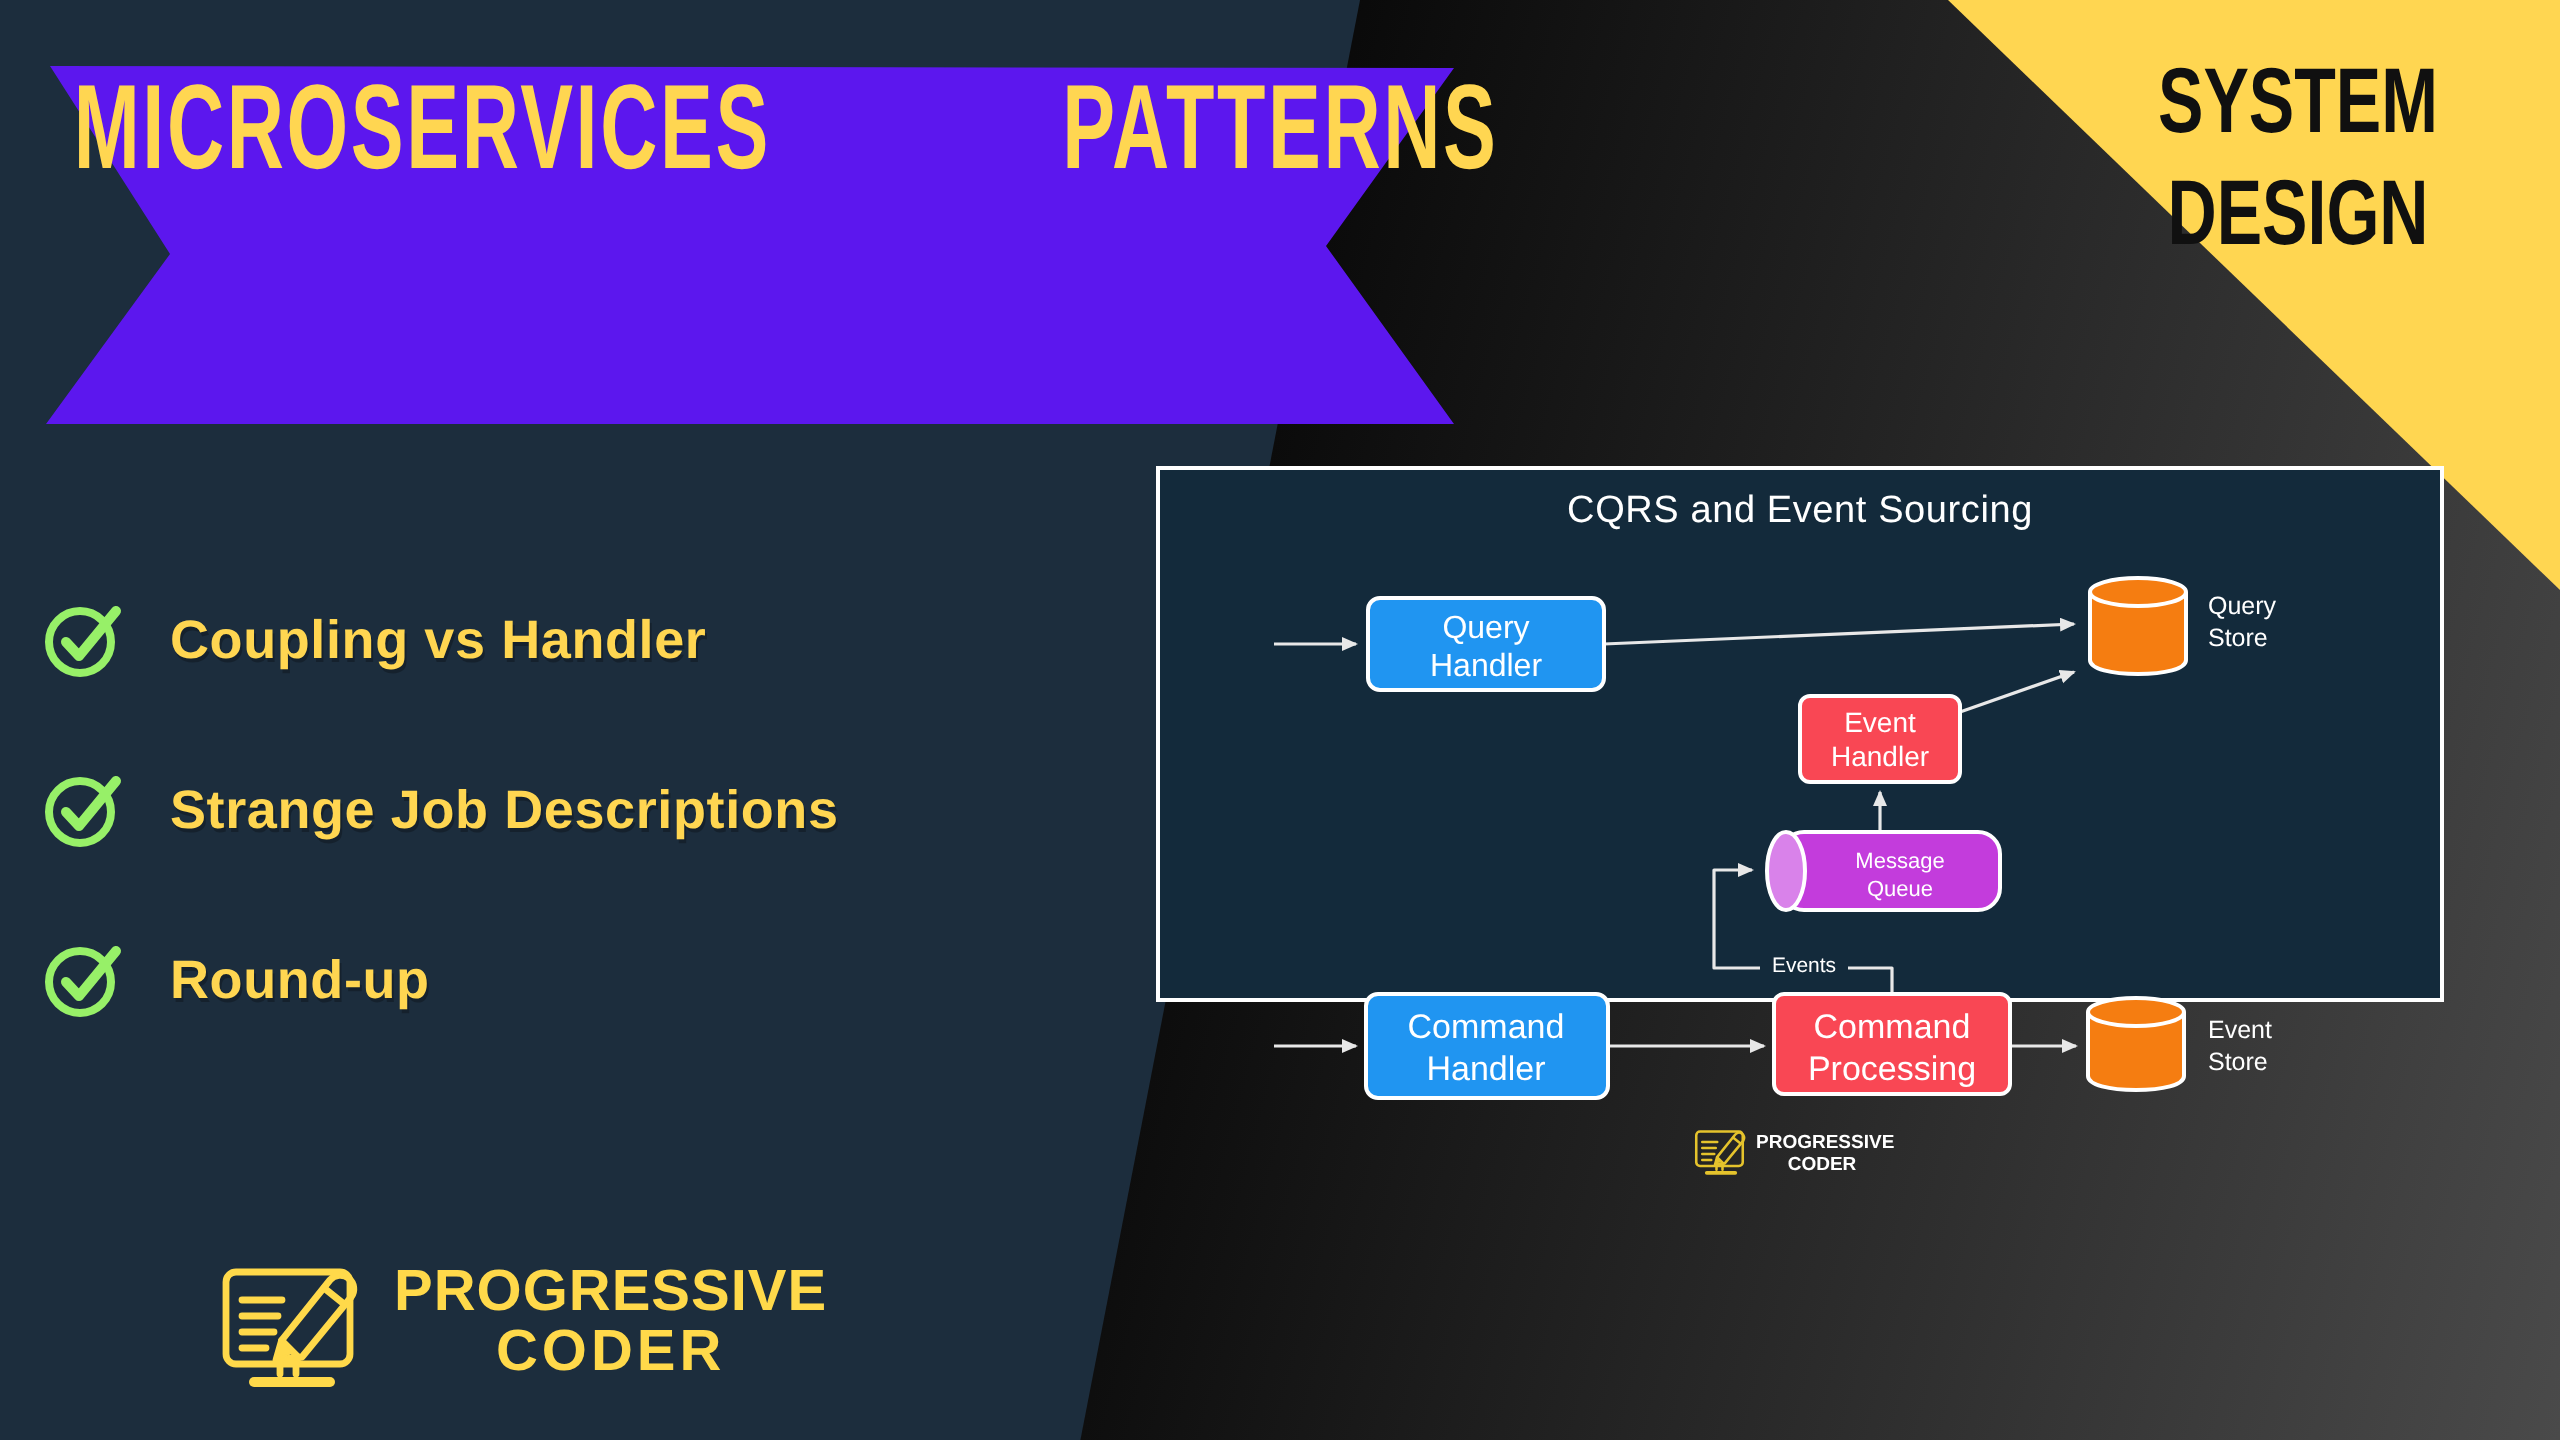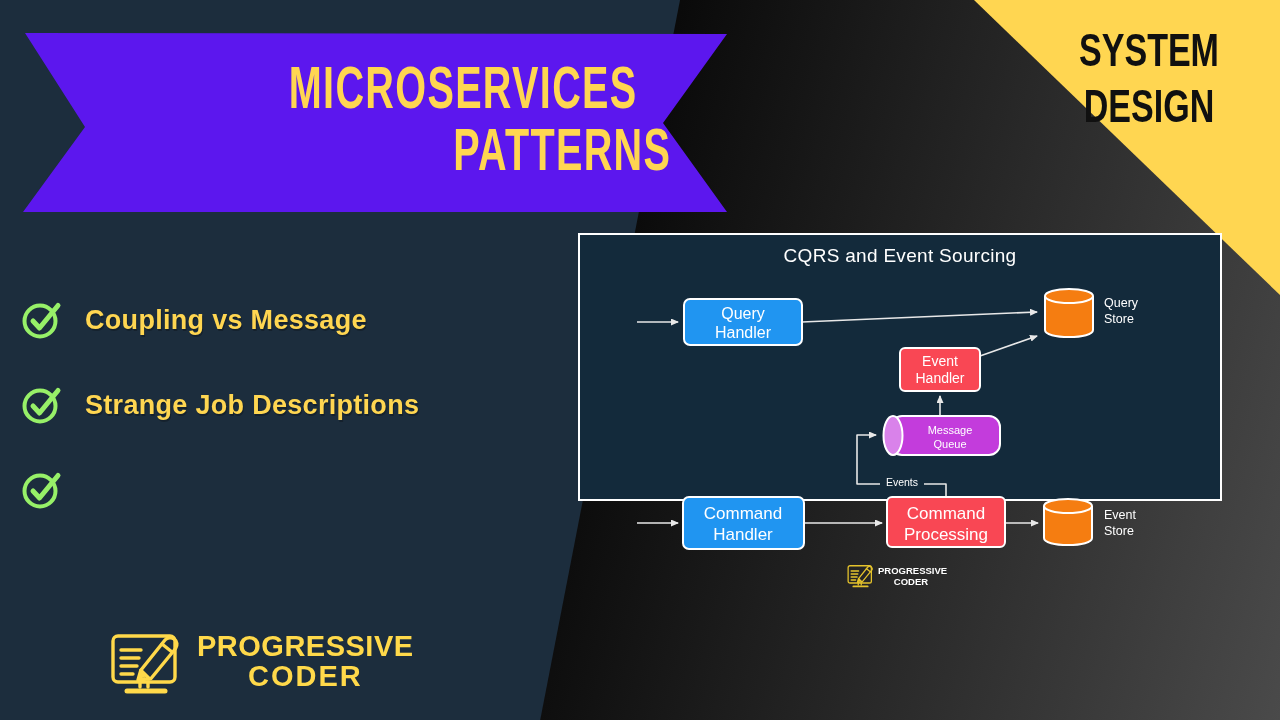--- a/index.html
+++ b/index.html
@@ -27,21 +27,21 @@
   }
   .corner-text .cline{display:block;transform:scaleX(.74);transform-origin:center;}
   
   .ribbon{
     left:0;top:0;width:1280px;height:720px;
     background:var(--purple,#5c17ee);
     clip-path:polygon(25px 33px,727px 34px,663px 123px,727px 212px,23px 212px,85px 127px);
   }
   .ribbon-text{
     left:25px;top:33px;width:702px;height:172px;
-    display:flex;flex-direction:column;align-items:flex-end;justify-content:center;
+    display:flex;flex-direction:row;align-items:flex-start;justify-content:center;
     color:var(--yellow,#ffd651);font-weight:700;font-size:60px;line-height:1.04;
     letter-spacing:2px;
   }
   .ribbon-text .rline{display:block;transform:scaleX(.66);transform-origin:center;white-space:nowrap;}
   
   .checklist{left:21px;top:300px;}
   .check-item{display:flex;align-items:center;height:40px;margin-bottom:45px;}
   .check-item svg{flex:0 0 auto;}
   .check-label{
     margin-left:22px;color:var(--yellow,#ffd651);font-weight:700;font-size:27px;
@@ -109,34 +109,35 @@
     <span class="rline">MICROSERVICES</span>
     <span class="rline">PATTERNS</span>
   </div>
 
   <div class="abs checklist">
     <div class="check-item">
       <svg width="42" height="40" viewBox="0 0 42 40">
         <circle class="check-glyph" cx="19" cy="21" r="15.5" stroke-width="4"></circle>
         <path class="check-glyph" d="M12,21 L18.5,28 L37,5.5" stroke-width="5" stroke-linecap="round" stroke-linejoin="round"></path>
       </svg>
-      <span class="check-label">Coupling vs Message</span>
+      <span class="check-label">Coupling vs Handler</span>
     </div>
     <div class="check-item">
       <svg width="42" height="40" viewBox="0 0 42 40">
         <circle class="check-glyph" cx="19" cy="21" r="15.5" stroke-width="4"></circle>
         <path class="check-glyph" d="M12,21 L18.5,28 L37,5.5" stroke-width="5" stroke-linecap="round" stroke-linejoin="round"></path>
       </svg>
       <span class="check-label">Strange Job Descriptions</span>
     </div>
     <div class="check-item">
       <svg width="42" height="40" viewBox="0 0 42 40">
         <circle class="check-glyph" cx="19" cy="21" r="15.5" stroke-width="4"></circle>
         <path class="check-glyph" d="M12,21 L18.5,28 L37,5.5" stroke-width="5" stroke-linecap="round" stroke-linejoin="round"></path>
       </svg>
+      <span class="check-label">Round-up</span>
     </div>
   </div>
 
   <div class="abs logo">
     <svg width="72" height="72">
         <use href="#pc-icon"></use>
       </svg>
     <div class="logo-text">
       <div class="logo-line1">PROGRESSIVE</div>
       <div class="logo-line2">CODER</div>

